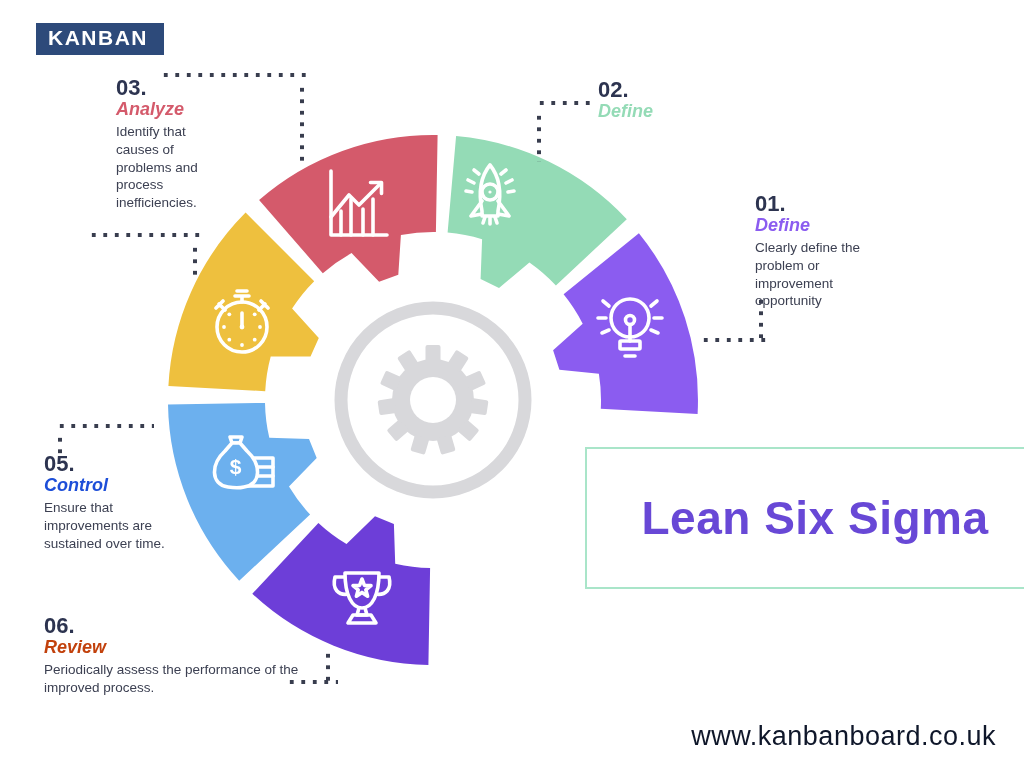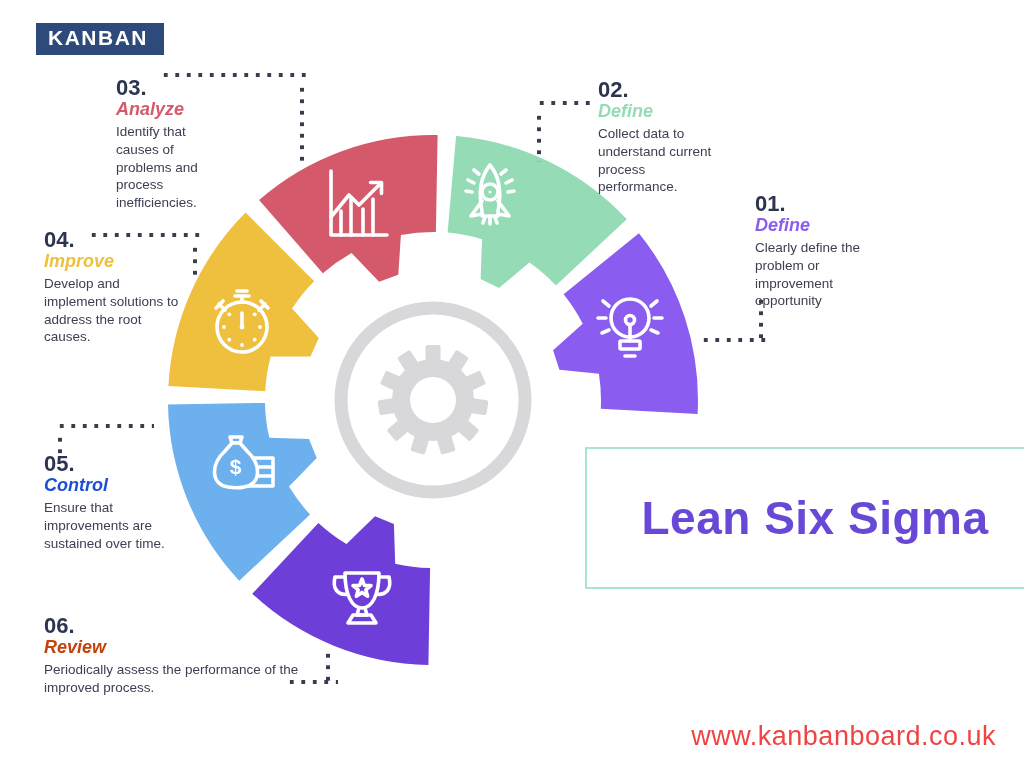--- a/index.html
+++ b/index.html
@@ -22,21 +22,21 @@
     background-size:11.5px 6px;background-repeat:repeat-x;}
   .dots-v{position:absolute;width:6px;
     background-image:radial-gradient(circle 2.2px at center,#383d4e 99%,transparent 100%);
     background-size:6px 11.5px;background-repeat:repeat-y;}
   .title-box{
     position:absolute;left:585px;top:447px;width:460px;height:142px;
     display:flex;align-items:center;justify-content:center;box-sizing:border-box;
     border:2px solid #a9e5c9;background:#fff;
   }
   .title-box .big{font-size:46px;font-weight:800;letter-spacing:.5px;}
-  .url{position:absolute;top:721px;right:28px;font-size:27px;font-weight:400;color:#ef4444;letter-spacing:.5px;}
+  .url{position:absolute;top:721px;right:28px;font-size:27px;font-weight:400;color:#0f172a;letter-spacing:.5px;}
 </style>
 </head>
 <body>
 
 <div class="canvas">
 
   <div class="logo" style="background-color: rgb(45, 74, 122);">KANBAN</div>
 
   <svg class="wheel-svg" width="1024" height="768" viewBox="0 0 1024 768">
 
@@ -144,34 +144,28 @@
 
   <div class="step" style="left:755px;top:192px;width:140px;">
     <div class="num">01.</div>
     <div class="title" style="color: rgb(139, 92, 240);">Define</div>
     <div class="desc">Clearly define the problem or improvement opportunity</div>
   </div>
 
   <div class="step" style="left:598px;top:78px;width:118px;">
     <div class="num">02.</div>
     <div class="title" style="color: rgb(148, 219, 182);">Define</div>
-    <div class="desc">Collect data to understand current process performance.</div>
   </div>
 
   <div class="step" style="left:116px;top:76px;width:110px;">
     <div class="num">03.</div>
     <div class="title" style="color: rgb(212, 90, 107);">Analyze</div>
     <div class="desc">Identify that causes of problems and process inefficiencies.</div>
   </div>
 
-  <div class="step" style="left:44px;top:228px;width:140px;">
-    <div class="num">04.</div>
-    <div class="title" style="color: rgb(238, 192, 62);">Improve</div>
-    <div class="desc">Develop and implement solutions to address the root causes.</div>
-  </div>
 
   <div class="step" style="left:44px;top:452px;width:150px;">
     <div class="num">05.</div>
     <div class="title" style="color: #1d4ed8;">Control</div>
     <div class="desc">Ensure that improvements are sustained over time.</div>
   </div>
 
   <div class="step" style="left:44px;top:614px;width:256px;">
     <div class="num">06.</div>
     <div class="title" style="color: #c2410c;">Review</div>

